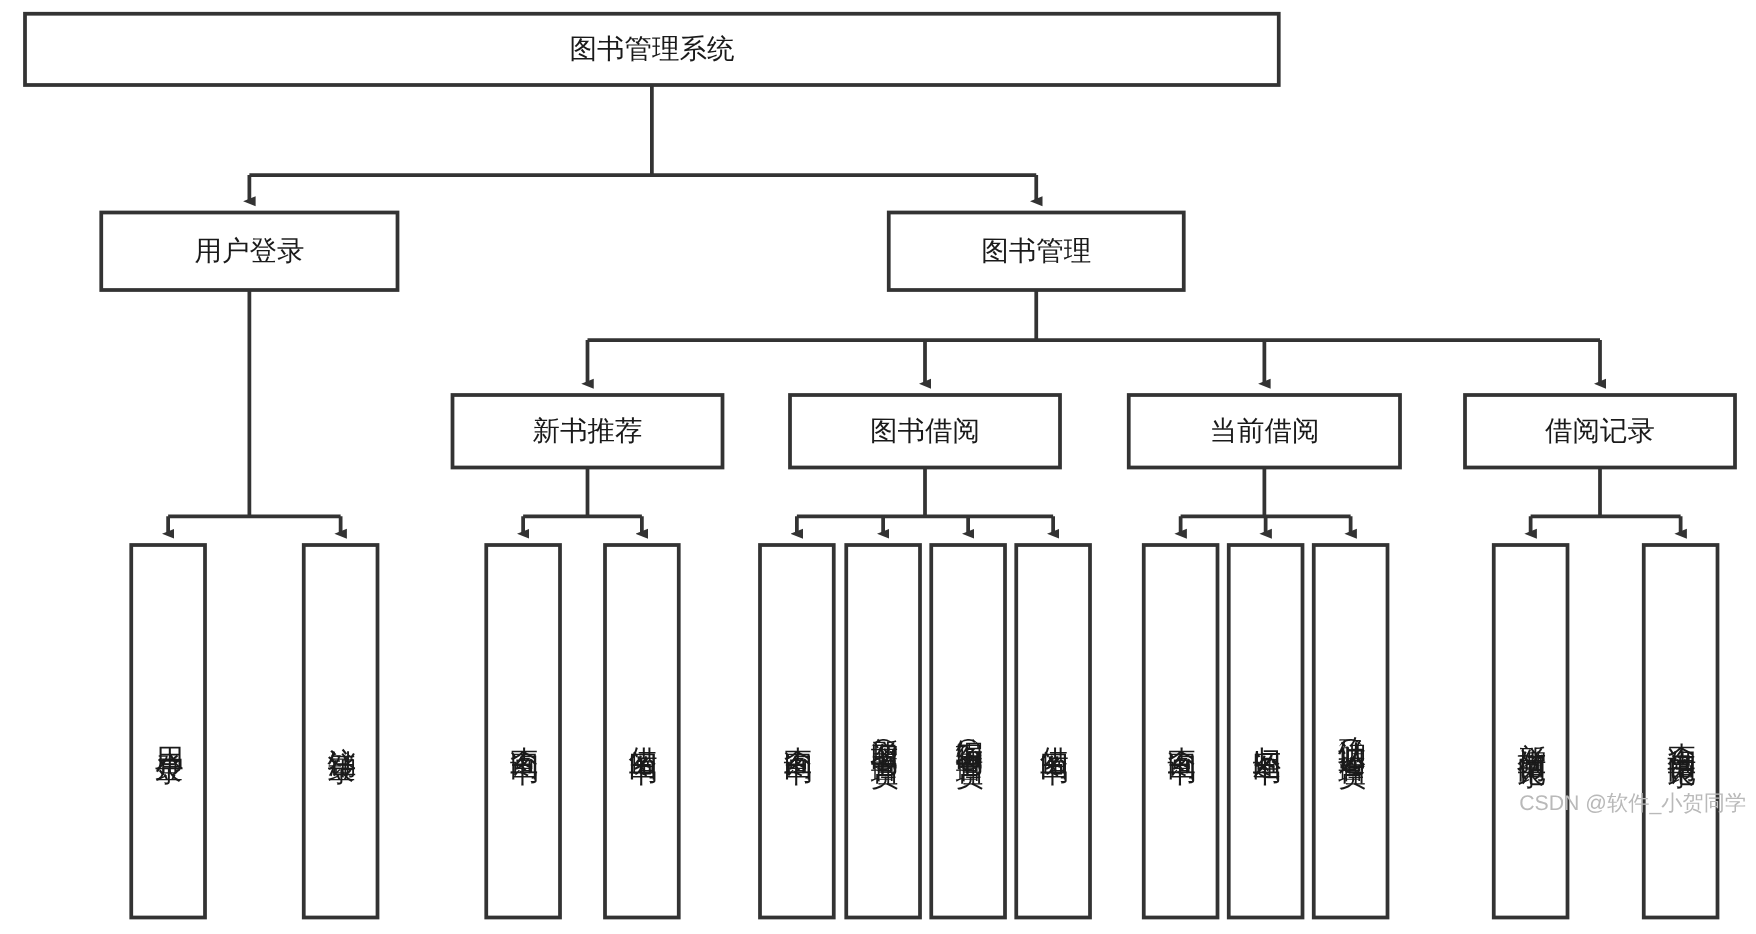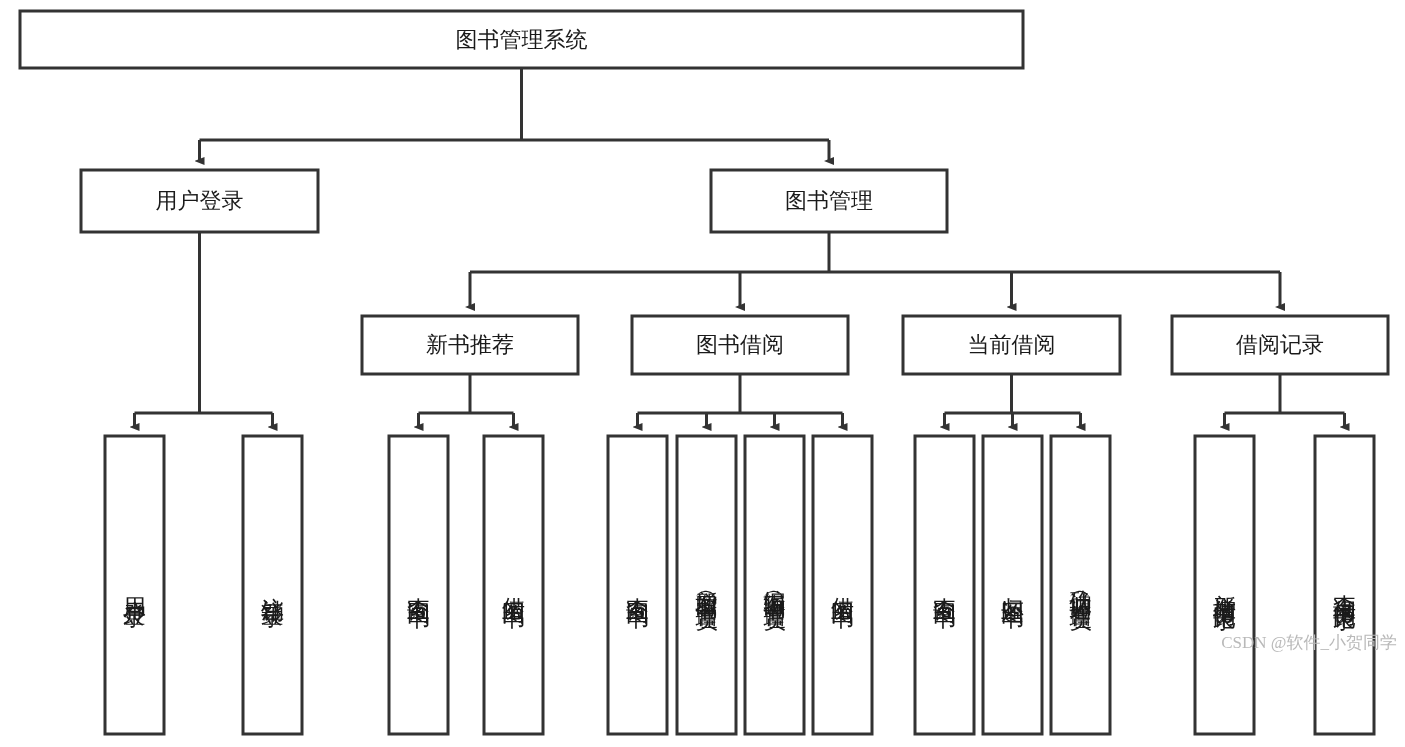--- a/index.html
+++ b/index.html
@@ -34,21 +34,21 @@
     color:#1a1a1a;
     white-space:nowrap;
     text-align:center;
   }
   .connector{stroke:#333333;stroke-width:3;fill:none;}
   .watermark{
     position:absolute;
     right:8px;bottom:4px;
     color:#b9b9b9;
     font-size:17px;
-    font-family:Liberation Serif, serif;
+    font-family:Liberation Sans, sans-serif;
     white-space:nowrap;
     user-select:none;
   }
 </style>
 </head>
 <body>
 
 <div id="diagram-root">
 
   <svg id="flow" viewBox="0 0 1405 747" xmlns="http://www.w3.org/2000/svg">

